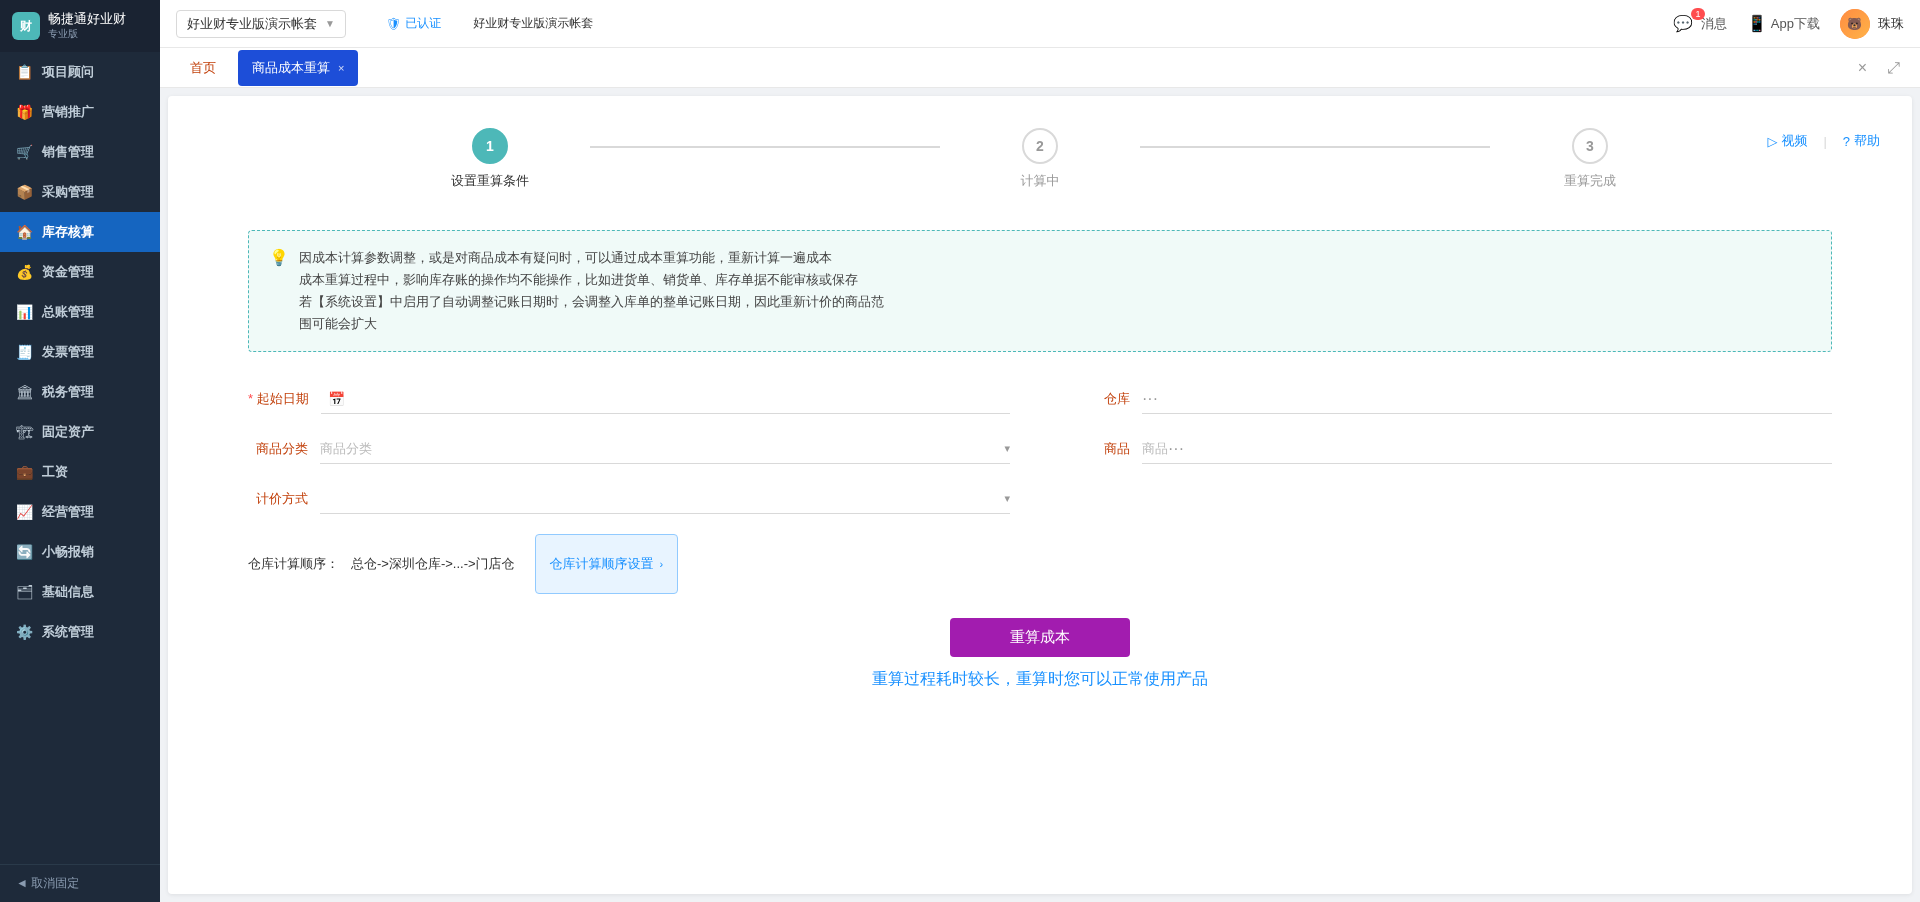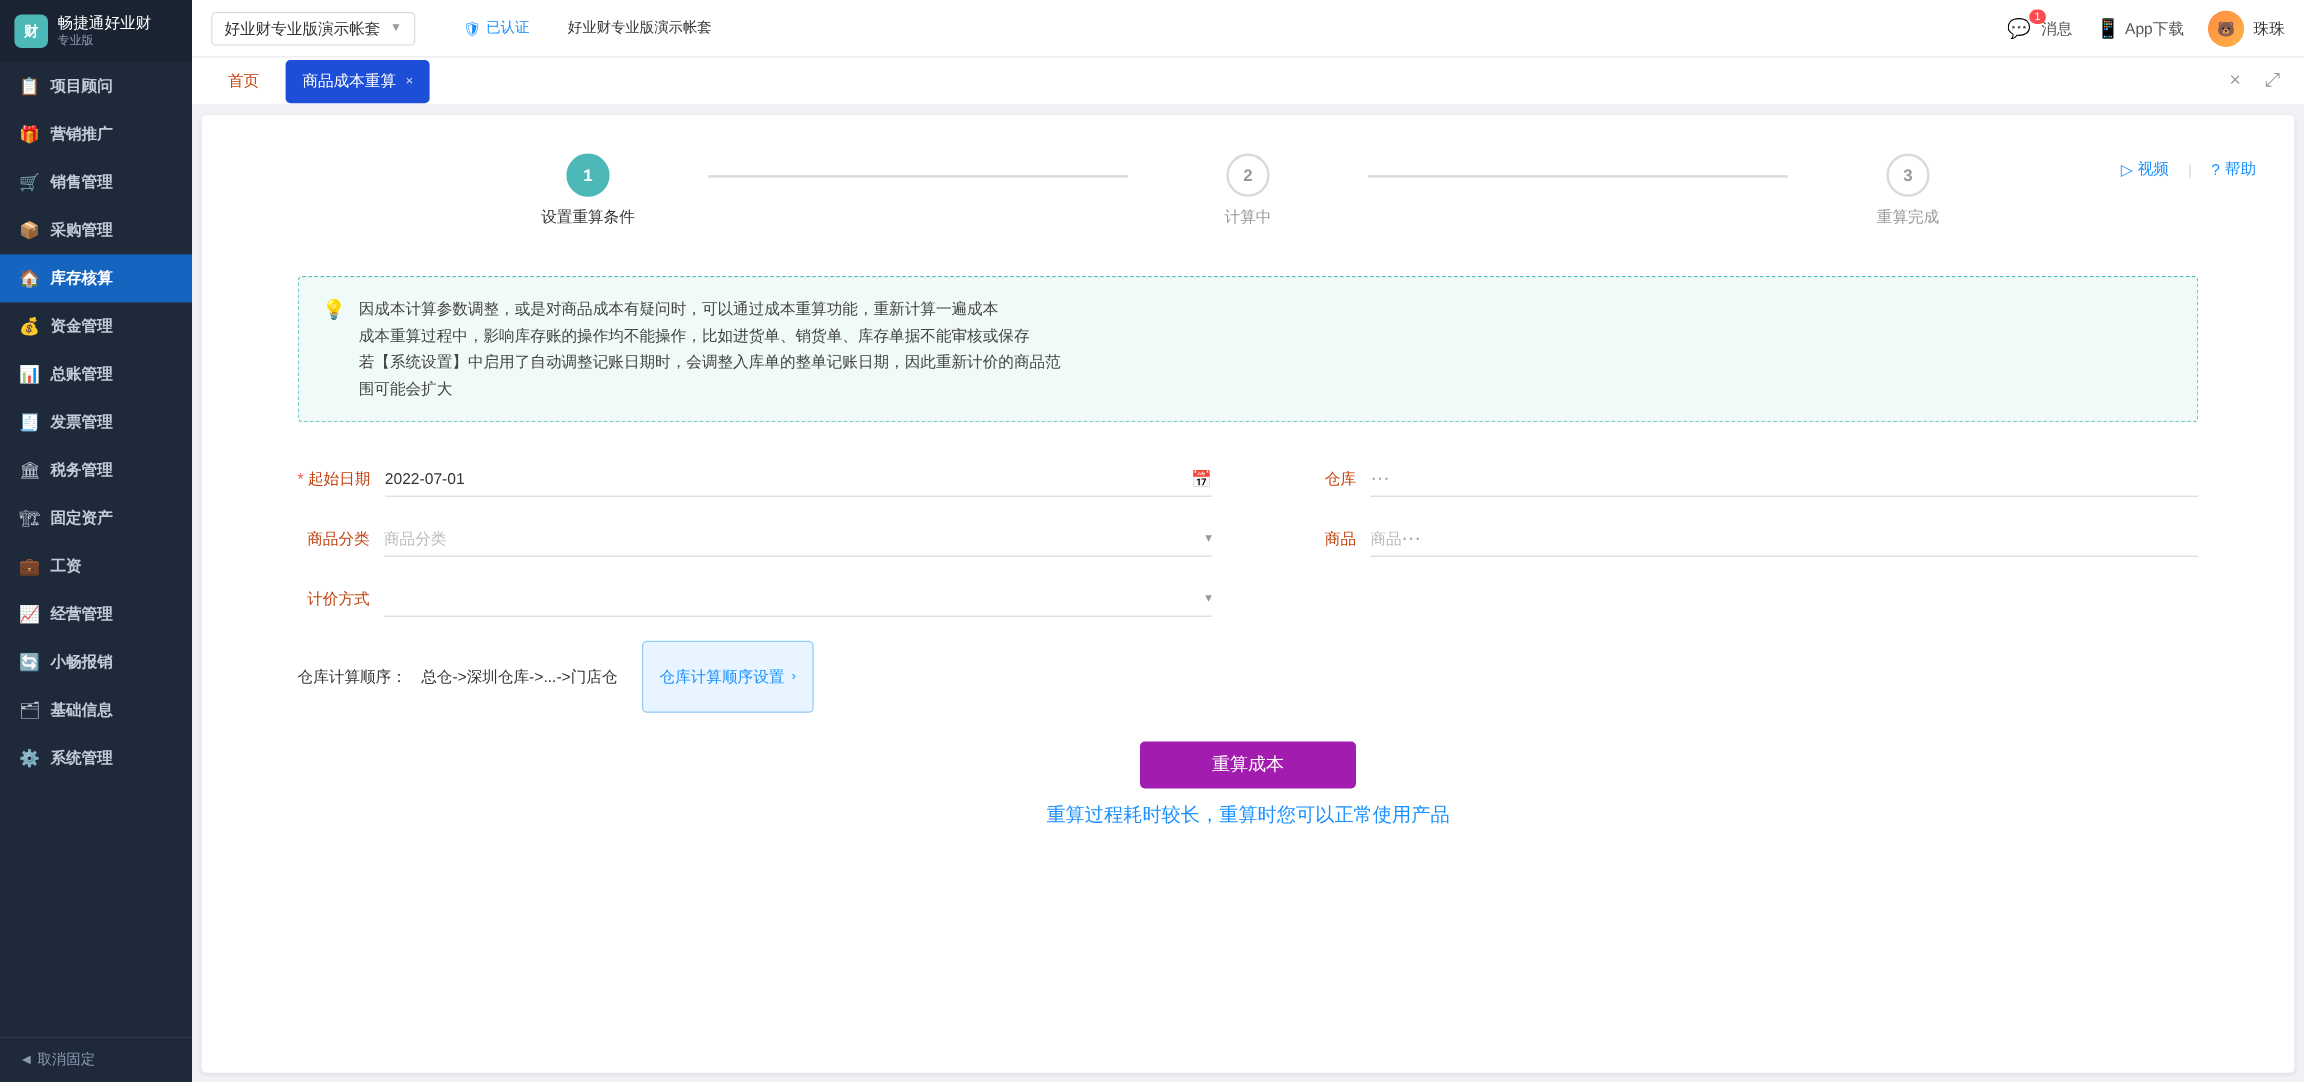--- a/index.html
+++ b/index.html
@@ -533,21 +533,20 @@
         若【系统设置】中启用了自动调整记账日期时，会调整入库单的整单记账日期，因此重新计价的商品范<br>围可能会扩大
       </div>
     </div>
 
     <div class="form-section">
 
       <div class="form-row">
         <div class="form-field required">
           <div class="field-label">起始日期</div>
           <div class="field-input">
-            <input type="text" value="2022-07-01" readonly="" style="">
             <span class="field-icon">📅</span>
           </div>
         </div>
         <div class="form-field">
           <div class="field-label">仓库</div>
           <div class="field-input">
             <span class="field-placeholder"></span>
             <span class="more-icon">···</span>
           </div>
         </div>

